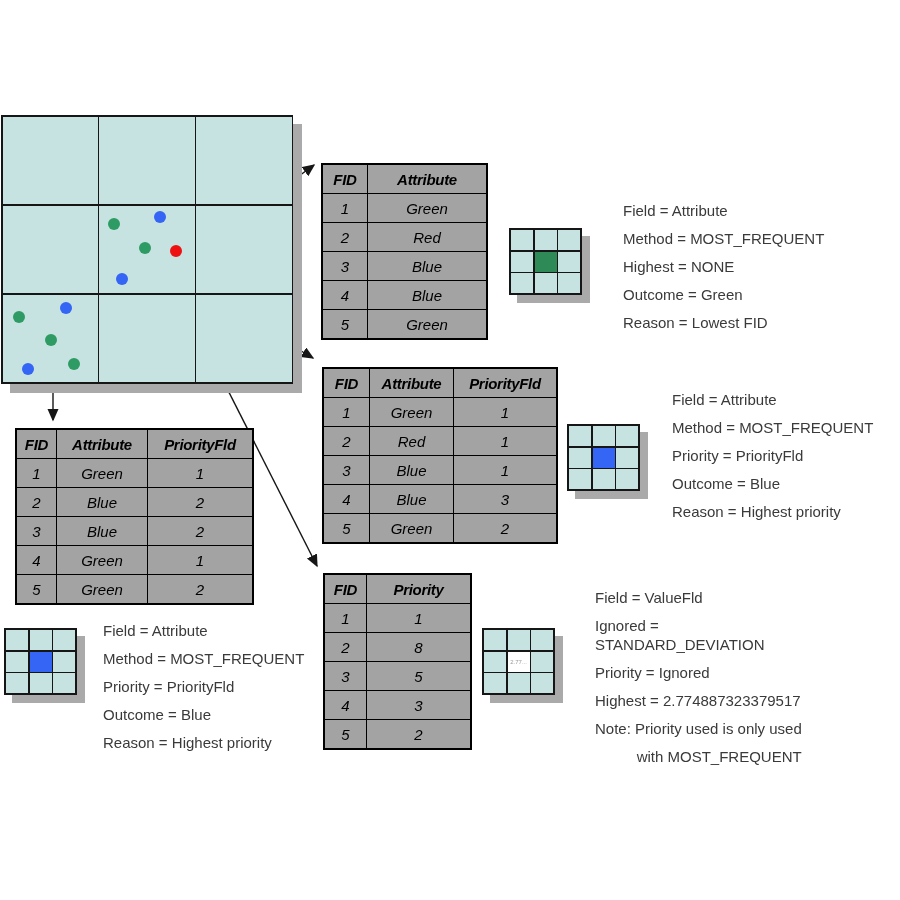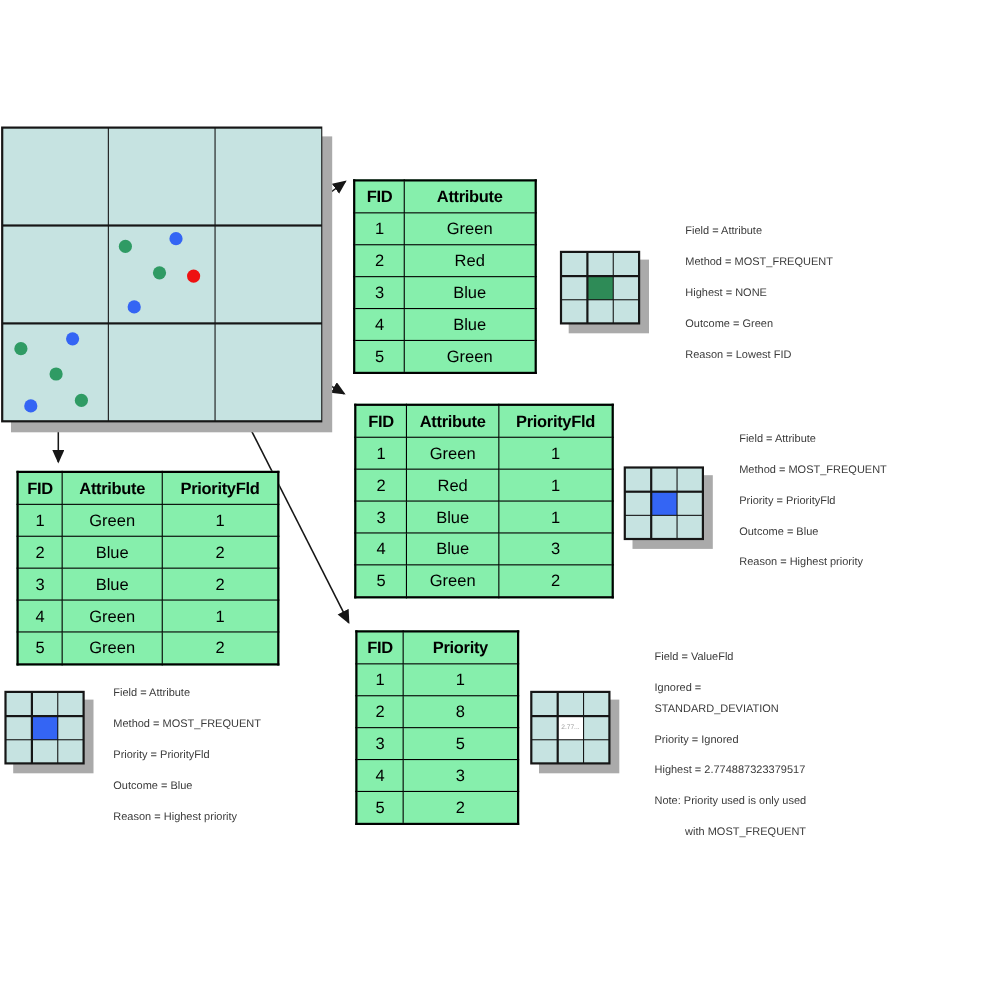--- a/index.html
+++ b/index.html
@@ -16,21 +16,21 @@
     box-shadow:9px 9px 0 var(--shadow);
   }
   .bigcell{background:var(--teal);}
   .dots{position:absolute;inset:0;}
   .dot{position:absolute;width:12px;height:12px;border-radius:50%;}
   
   svg.arrows{position:absolute;left:0;top:0;width:900px;height:900px;pointer-events:none;}
   svg.arrows line{stroke:var(--line);stroke-width:1.4;}
   
   .data-table{position:absolute;}
-  .data-table table{border-collapse:collapse;background:#86efac;border:2px solid #000;}
+  .data-table table{border-collapse:collapse;background:#a3a3a3;border:2px solid #000;font-style:italic;}
   .data-table th,.data-table td{
     border:1.7px solid #000;text-align:center;vertical-align:middle;
     height:28px;padding:0 2px;font-size:15px;color:#000;
   }
   .data-table th{font-weight:bold;letter-spacing:-0.3px;}
   .t1 td:nth-child(1),.t1 th:nth-child(1){width:40px;}
   .t1 td:nth-child(2),.t1 th:nth-child(2){width:114px;}
   .t2 td:nth-child(1),.t2 th:nth-child(1){width:41px;}
   .t2 td:nth-child(2),.t2 th:nth-child(2){width:79px;}
   .t2 td:nth-child(3),.t2 th:nth-child(3){width:98px;}
@@ -42,21 +42,21 @@
   
   .mg{
     position:absolute;background:var(--line);padding:2px;
     display:grid;grid-template-columns:repeat(3,22px);grid-template-rows:repeat(3,20px);
     gap:1.6px;box-shadow:8px 8px 0 var(--shadow);
   }
   .mg-cell{background:var(--teal);}
   .mg-center{display:flex;align-items:center;justify-content:center;
     font-size:6px;color:#9a9a9a;overflow:hidden;}
   
-  .note{position:absolute;color:var(--text);font-size:10px;}
+  .note{position:absolute;color:var(--text);font-size:15px;}
   .note-line{line-height:19px;margin-bottom:9px;white-space:pre-wrap;}
 </style>
 </head>
 <body>
 
 <div class="canvas">
 
   <svg class="arrows">
     <defs>
       <marker id="ah" markerWidth="10" markerHeight="9" refX="8" refY="4" orient="auto">

